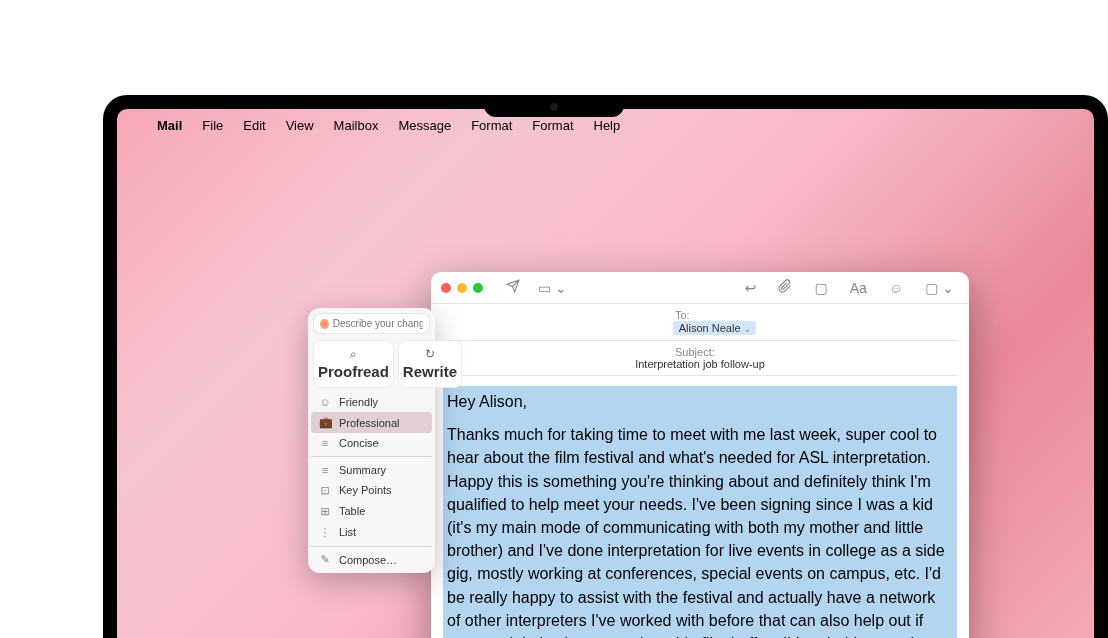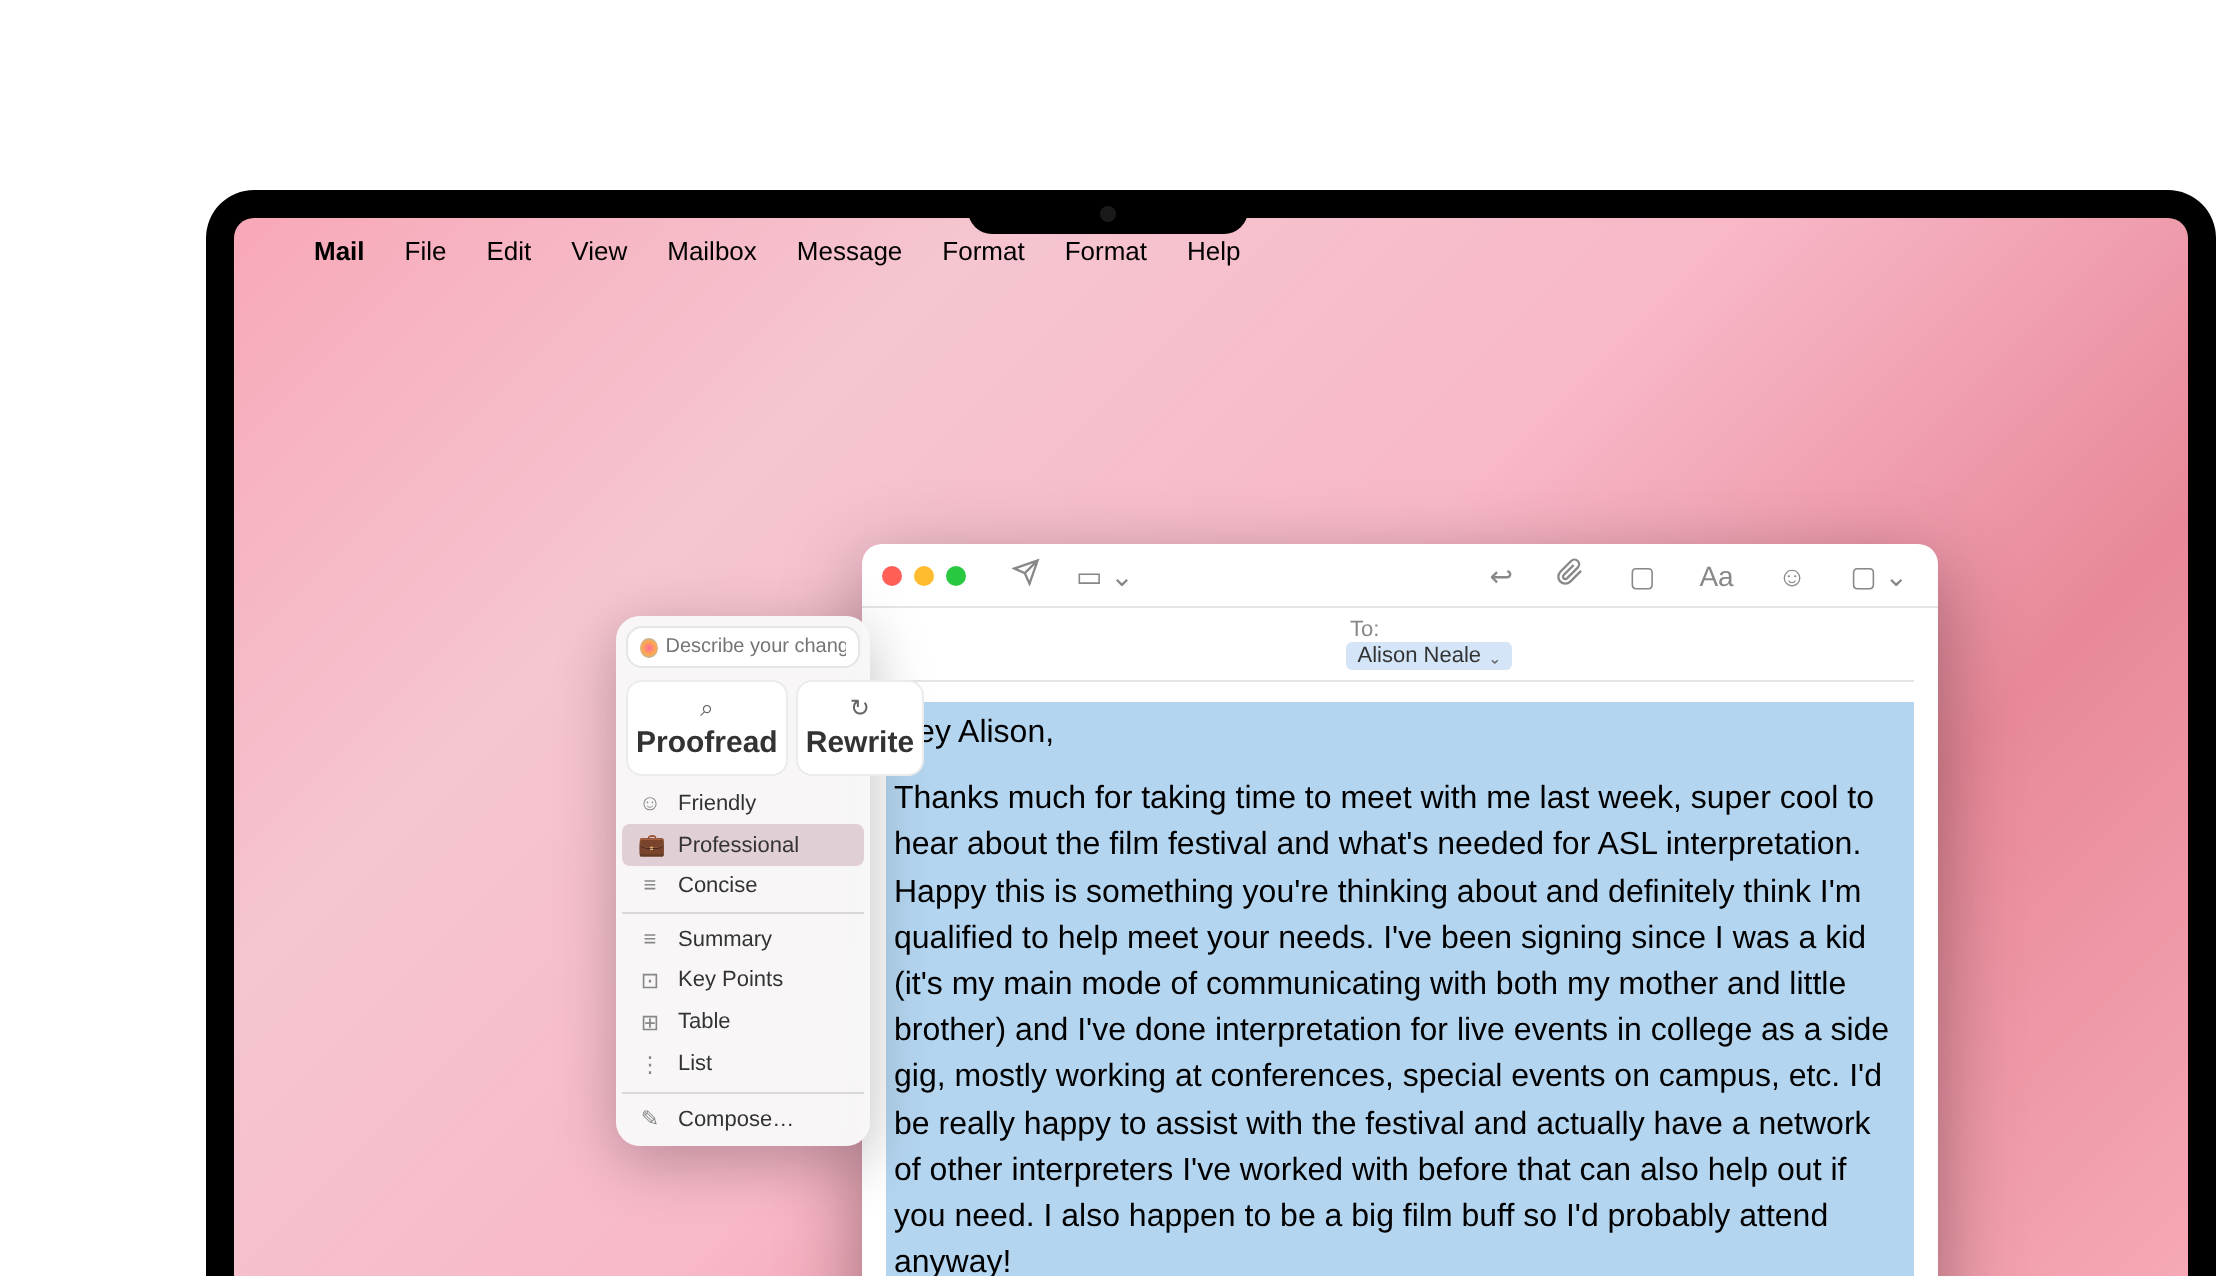--- a/index.html
+++ b/index.html
@@ -337,20 +337,24 @@
         <span class="toolbar-icon">☺</span>
         <span class="toolbar-icon">▢ ⌄</span>
       </div>
     </div>
 
     <div class="mail-headers">
       <div class="mail-header-row">
         <span class="mail-header-label">To:</span>
         <span class="recipient-pill">Alison Neale</span>
       </div>
+      <div class="mail-header-row">
+        <span class="mail-header-label">Subject:</span>
+        <span class="subject-value">Interpretation job follow-up</span>
+      </div>
     </div>
 
     <div class="mail-body">
       <div class="selected-text">
         <p>Hey Alison,</p>
         <p>Thanks much for taking time to meet with me last week, super cool to hear about the film festival and what's needed for ASL interpretation. Happy this is something you're thinking about and definitely think I'm qualified to help meet your needs. I've been signing since I was a kid (it's my main mode of communicating with both my mother and little brother) and I've done interpretation for  live events in college as a side gig, mostly working at conferences, special events on campus, etc. I'd be really happy to assist with the festival and actually have a network of other interpreters I've worked with before that can also help out if you need. I also happen to be a big film buff so I'd probably attend anyway!</p>
       </div>
     </div>
   </div>
 

